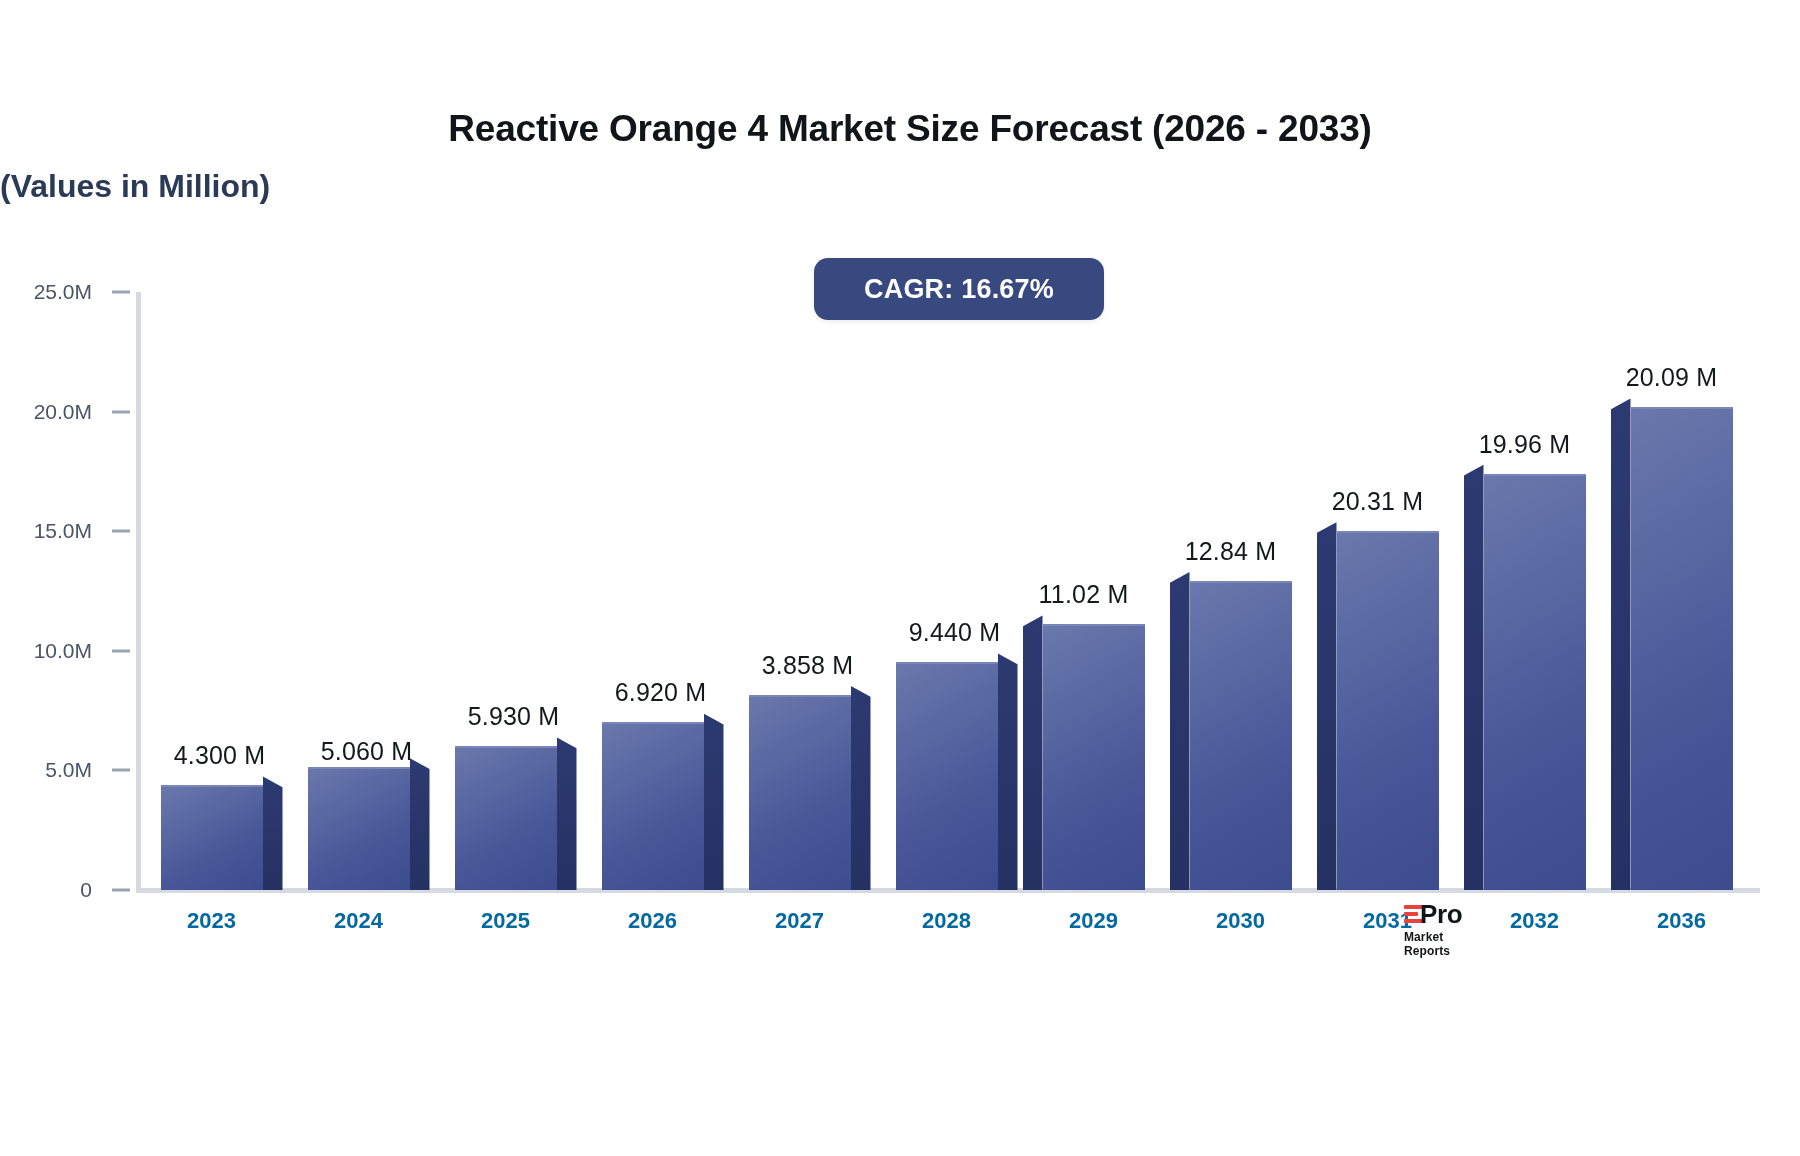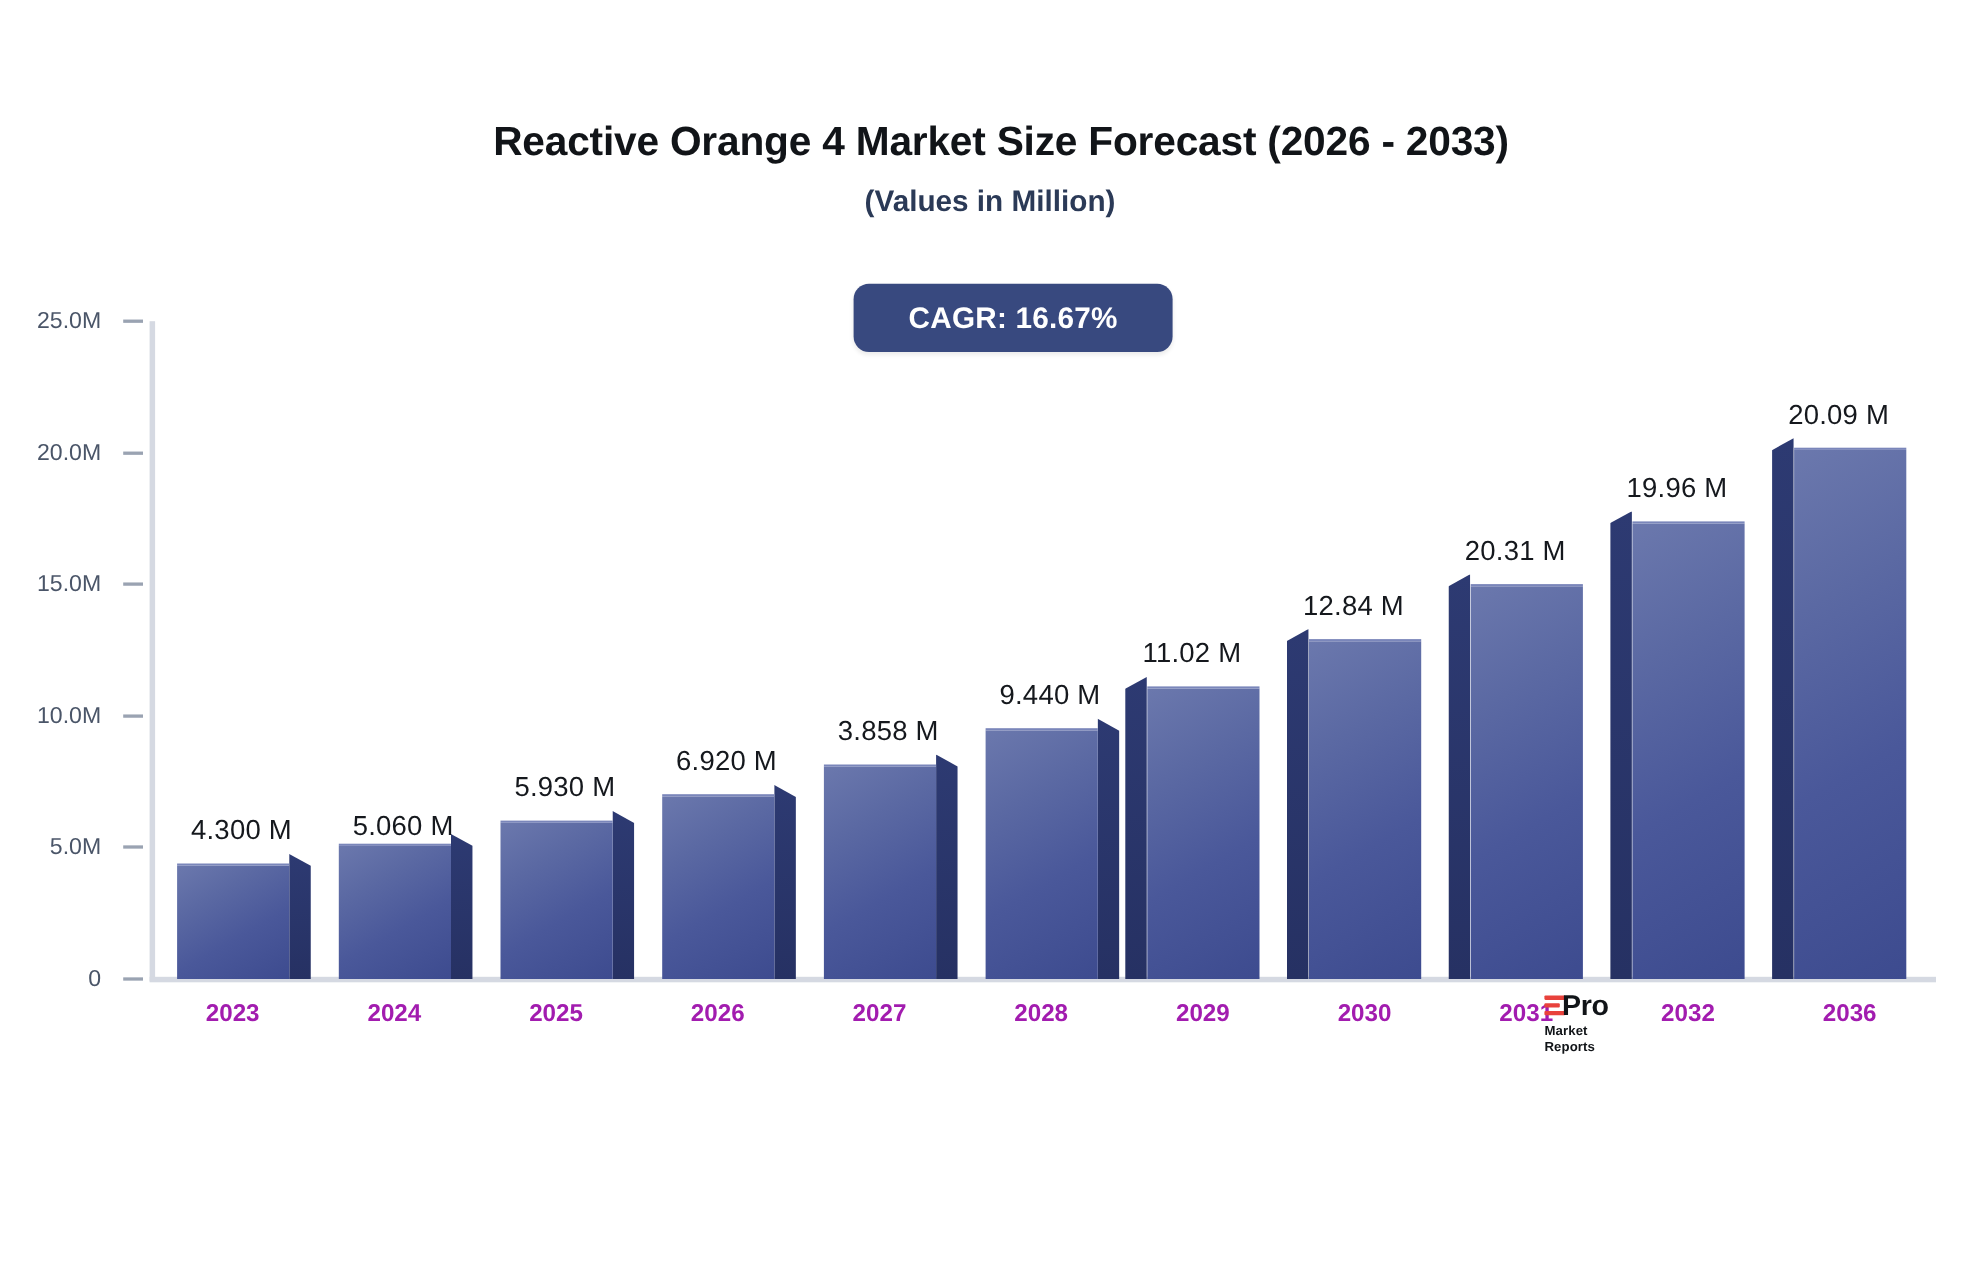--- a/index.html
+++ b/index.html
@@ -15,27 +15,27 @@
   
   .title{
     position:absolute;left:0;right:0;top:108px;
     text-align:center;
     font-size:37px;font-weight:bold;color:#111418;
     letter-spacing:-0.2px;
     padding-left:20px;
   }
   .subtitle{
     position:absolute;left:0;right:0;top:168px;
-    text-align:center;
-    font-size:27px;font-weight:bold;color:#2b3a57;
+    text-align:left;
+    font-size:32px;font-weight:bold;color:#2b3a57;
   }
 
   
   .cagr-badge{
-    position:absolute;left:776px;top:258px;
+    position:absolute;left:814px;top:258px;
     width:290px;height:62px;
     background:#38497f;
     border-radius:14px;
     display:flex;align-items:center;justify-content:center;
     color:#ffffff;font-size:27px;font-weight:bold;
     letter-spacing:0.2px;
     box-shadow:0 2px 4px rgba(0,0,0,0.08);
   }
 
   
@@ -61,21 +61,21 @@
     white-space:nowrap;
   }
   .ytick-mark{
     position:absolute;left:112px;width:18px;height:3px;
     background:#9aa3b2;transform:translateY(-50%);
   }
 
   .xtick-label{
     position:absolute;top:908px;
     text-align:right;
-    font-size:22px;font-weight:bold;color:#a21caf;
+    font-size:22px;font-weight:bold;color:#0369a1;
     transform:translateX(-50%);
     white-space:nowrap;
   }
   .bar-face{
     position:absolute;bottom:0;
     background:linear-gradient(150deg,#6b78ad 0%,#5b69a3 28%,#4a589a 60%,#3d4b8f 100%);
     border-top:2px solid #7a86ba;
   }
   .bar-side{
     position:absolute;bottom:0;

